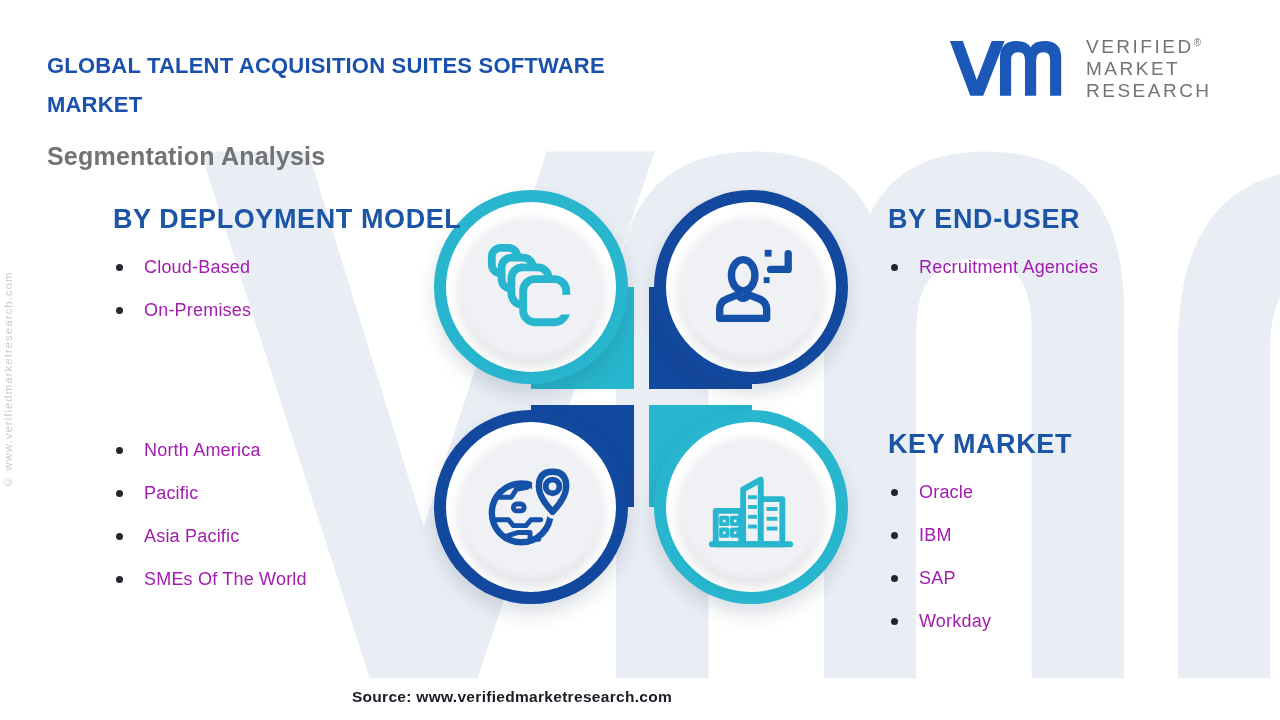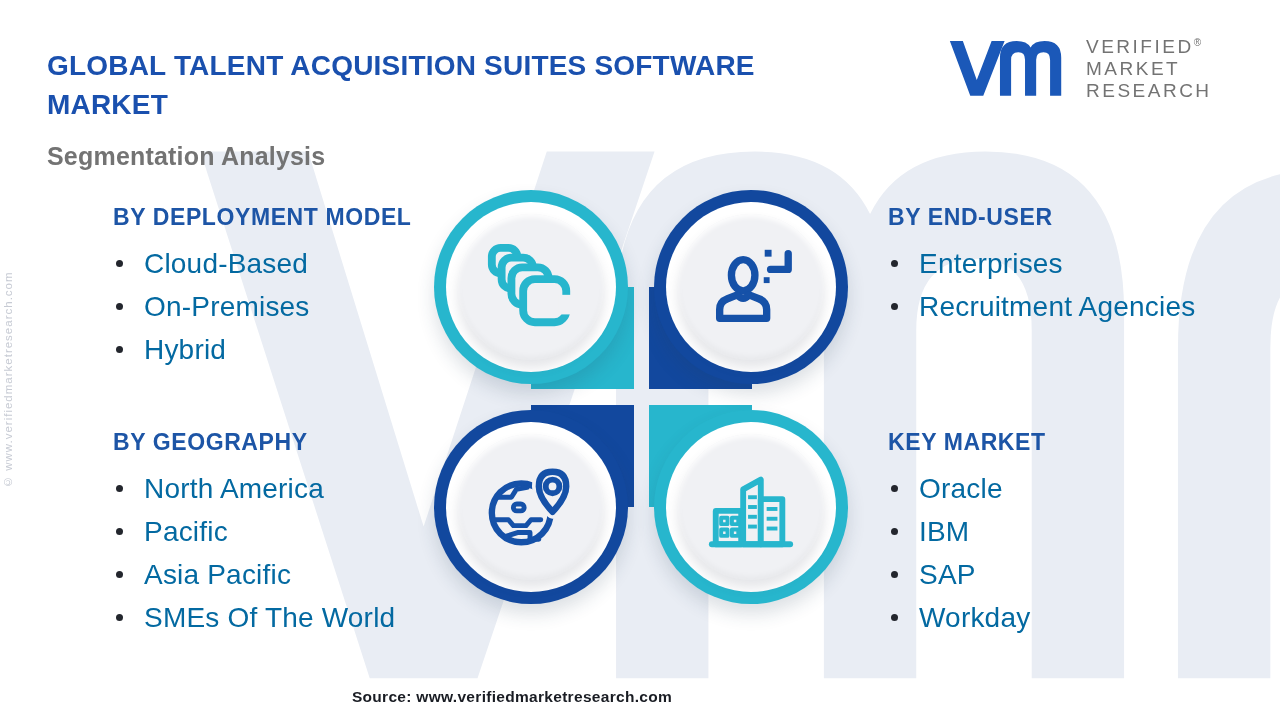--- a/index.html
+++ b/index.html
@@ -10,21 +10,21 @@
   
   .bg-watermark{position:absolute;left:185px;top:98px;width:1170px;height:625px;pointer-events:none;}
   .side-watermark{
     position:absolute;left:2px;top:170px;height:420px;
     writing-mode:vertical-rl;transform:rotate(180deg);
     font-size:11.5px;color:#c7cbd4;letter-spacing:1px;text-align:center;
   }
   
   .title{
     position:absolute;left:47px;top:46px;width:880px;
-    color:#1a50ae;font-weight:bold;font-size:28px;line-height:39px;letter-spacing:.2px;
+    color:#1a50ae;font-weight:bold;font-size:22px;line-height:39px;letter-spacing:.2px;
   }
   .subtitle{
     position:absolute;left:47px;top:142px;
     color:#737373;font-weight:bold;font-size:25px;letter-spacing:.2px;
   }
   .logo{position:absolute;left:948px;top:28px;width:300px;height:84px;}
   .logo-mark{position:absolute;left:0;top:2px;width:116px;height:76px;}
   .logo-text{
     position:absolute;left:138px;top:8px;color:#737373;font-weight:normal;
     font-size:19px;line-height:22px;letter-spacing:2.5px;
@@ -47,27 +47,27 @@
     box-shadow:0 8px 12px rgba(70,80,100,.14), inset 0 3px 5px rgba(255,255,255,.9), inset 0 -3px 6px rgba(0,0,0,.04);
     display:flex;align-items:center;justify-content:center;}
   .q-disc svg{width:94px;height:94px;}
   
   .section{position:absolute;width:372px;}
   .sec-tl{left:113px;top:204px;}
   .sec-bl{left:113px;top:429px;}
   .sec-tr{left:888px;top:204px;}
   .sec-br{left:888px;top:429px;}
   .sec-heading{
-    color:#1d55a6;font-weight:bold;font-size:23px;letter-spacing:.6px;
+    color:#1d55a6;font-weight:bold;font-size:27px;letter-spacing:.6px;
     margin:0 0 11px 0;
   }
   .sec-list{list-style:none;margin:0;padding:0;}
   .sec-list li{
     position:relative;padding-left:31px;
-    color:#0369a1;font-size:28px;line-height:43px;letter-spacing:.2px;
+    color:#a21caf;font-size:18px;line-height:43px;letter-spacing:.2px;
   }
   .sec-list li::before{
     content:"";position:absolute;left:3px;top:18px;width:7px;height:7px;border-radius:50%;
     background:#23262d;
   }
   
   .footer{
     position:absolute;left:0;top:688px;width:1024px;text-align:center;
     color:#191c23;font-weight:bold;font-size:15.5px;letter-spacing:.3px;
   }
@@ -191,34 +191,31 @@
       </svg>
     </div>
       </div>
   </div>
 
   <div class="section sec-tl">
     <h2 class="sec-heading">BY DEPLOYMENT MODEL</h2>
     <ul class="sec-list">
       <li>Cloud-Based</li>
       <li>On-Premises</li>
-      <li>Hybrid</li>
     </ul>
   </div>
 
   <div class="section sec-tr">
     <h2 class="sec-heading">BY END-USER</h2>
     <ul class="sec-list">
-      <li>Enterprises</li>
       <li>Recruitment Agencies</li>
     </ul>
   </div>
 
   <div class="section sec-bl">
-    <h2 class="sec-heading">BY GEOGRAPHY</h2>
     <ul class="sec-list">
       <li>North America</li>
       <li>Pacific</li>
       <li>Asia Pacific</li>
       <li>SMEs Of The World</li>
     </ul>
   </div>
 
   <div class="section sec-br">
     <h2 class="sec-heading">KEY MARKET</h2>

